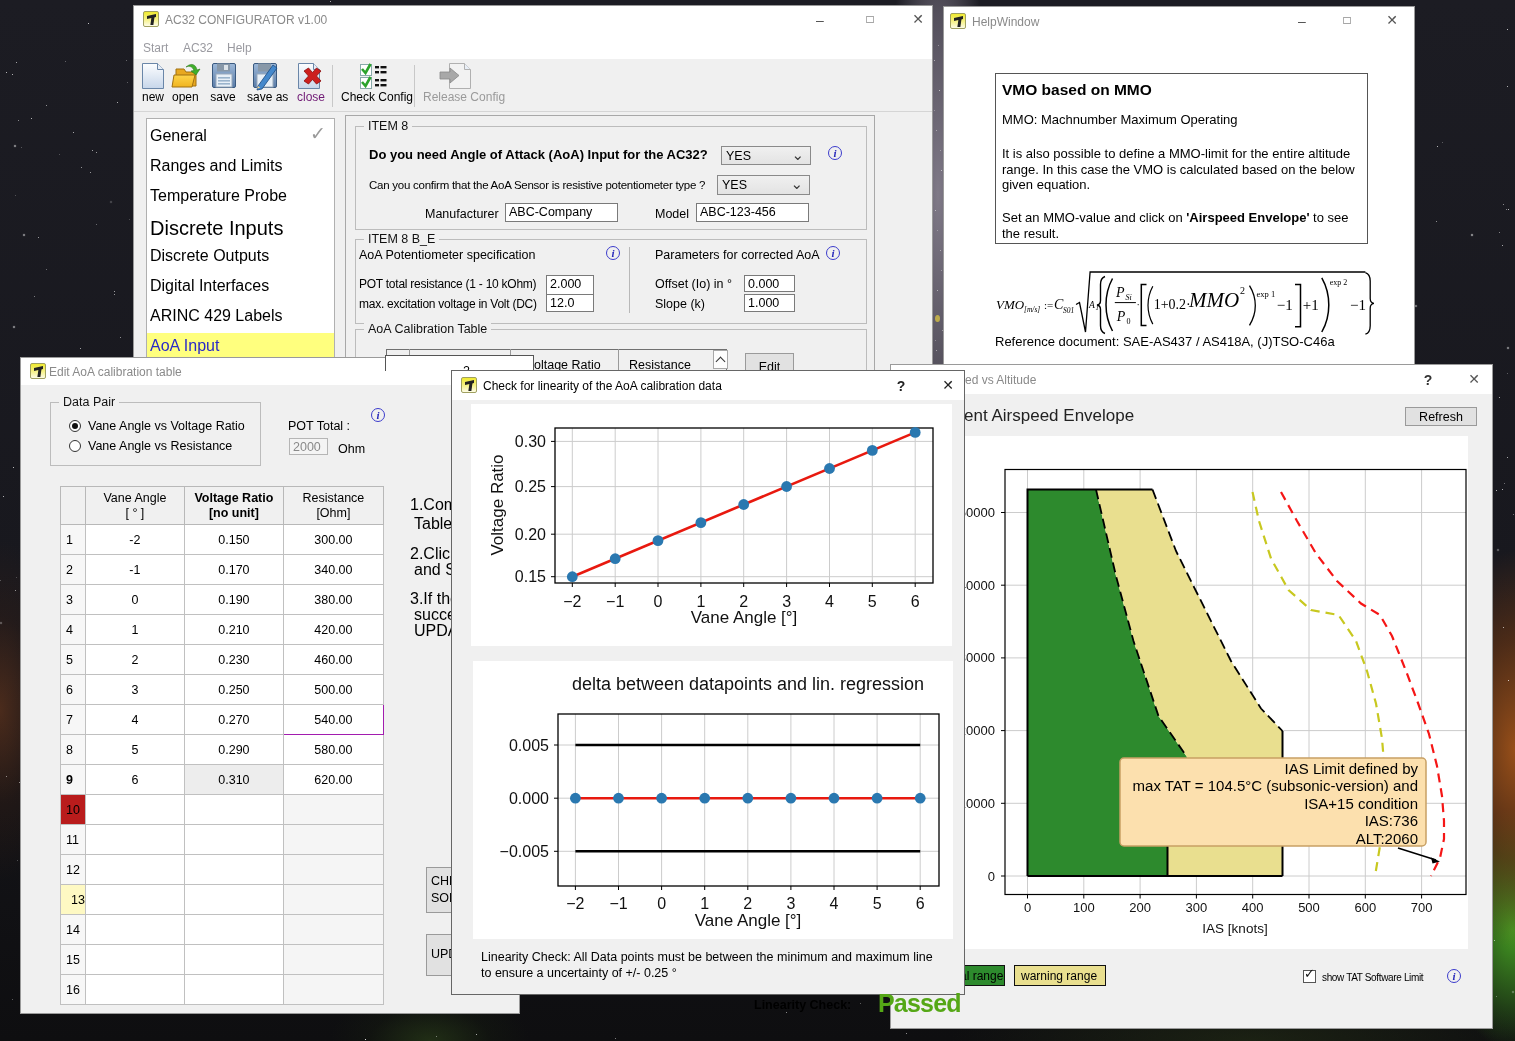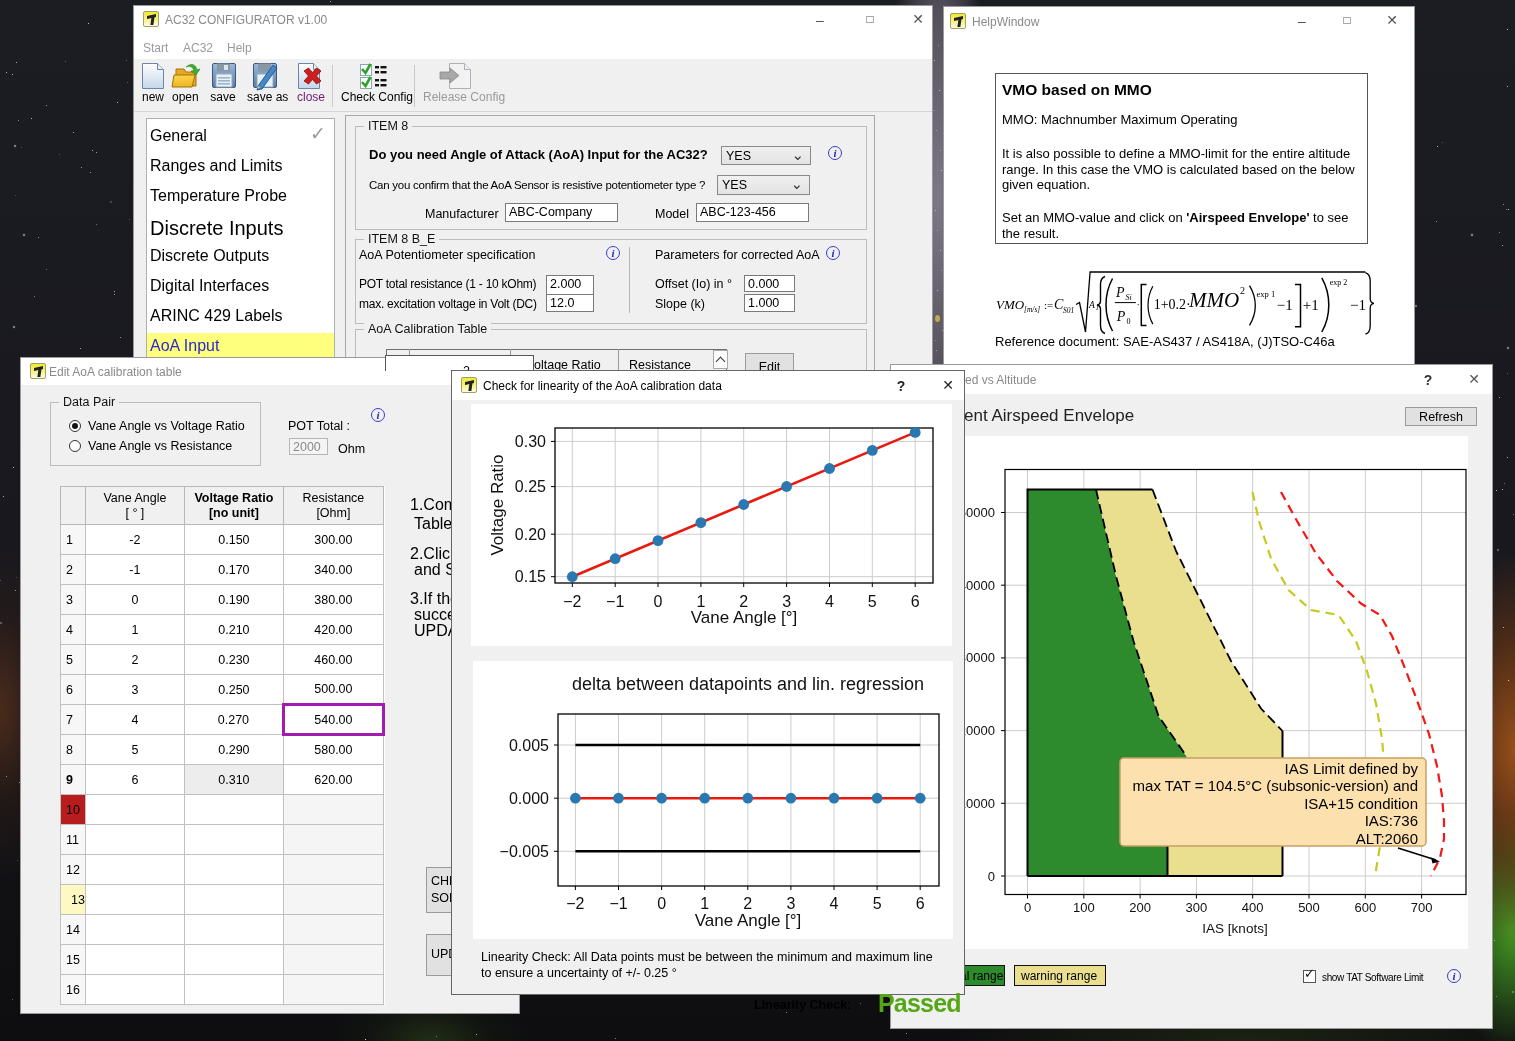--- a/index.html
+++ b/index.html
@@ -293,21 +293,21 @@
           <tr style="height:30px;">
             <td style="border:1px solid #c0c0c0; background:#f7f7f7; padding-left:5px; ">6</td>
             <td style="border:1px solid #c0c0c0; text-align:center;">3</td>
             <td style="border:1px solid #c0c0c0; text-align:center; ">0.250</td>
             <td style="border:1px solid #c0c0c0; text-align:center; ">500.00</td>
           </tr>
           <tr style="height:30px;">
             <td style="border:1px solid #c0c0c0; background:#f7f7f7; padding-left:5px; ">7</td>
             <td style="border:1px solid #c0c0c0; text-align:center;">4</td>
             <td style="border:1px solid #c0c0c0; text-align:center; ">0.270</td>
-            <td style="border:3px solid #a21caf; text-align:center;margin-top:8px; ">540.00</td>
+            <td style="border:1px solid #a21caf; text-align:center;margin-top:8px; ">540.00</td>
           </tr>
           <tr style="height:30px;">
             <td style="border:1px solid #c0c0c0; background:#f7f7f7; padding-left:5px; ">8</td>
             <td style="border:1px solid #c0c0c0; text-align:center;">5</td>
             <td style="border:1px solid #c0c0c0; text-align:center; ">0.290</td>
             <td style="border:1px solid #c0c0c0; text-align:center; ">580.00</td>
           </tr>
           <tr style="height:30px;">
             <td style="border:1px solid #c0c0c0; background:#f7f7f7; padding-left:5px; font-weight:bold;">9</td>
             <td style="border:1px solid #c0c0c0; text-align:center;">6</td>

